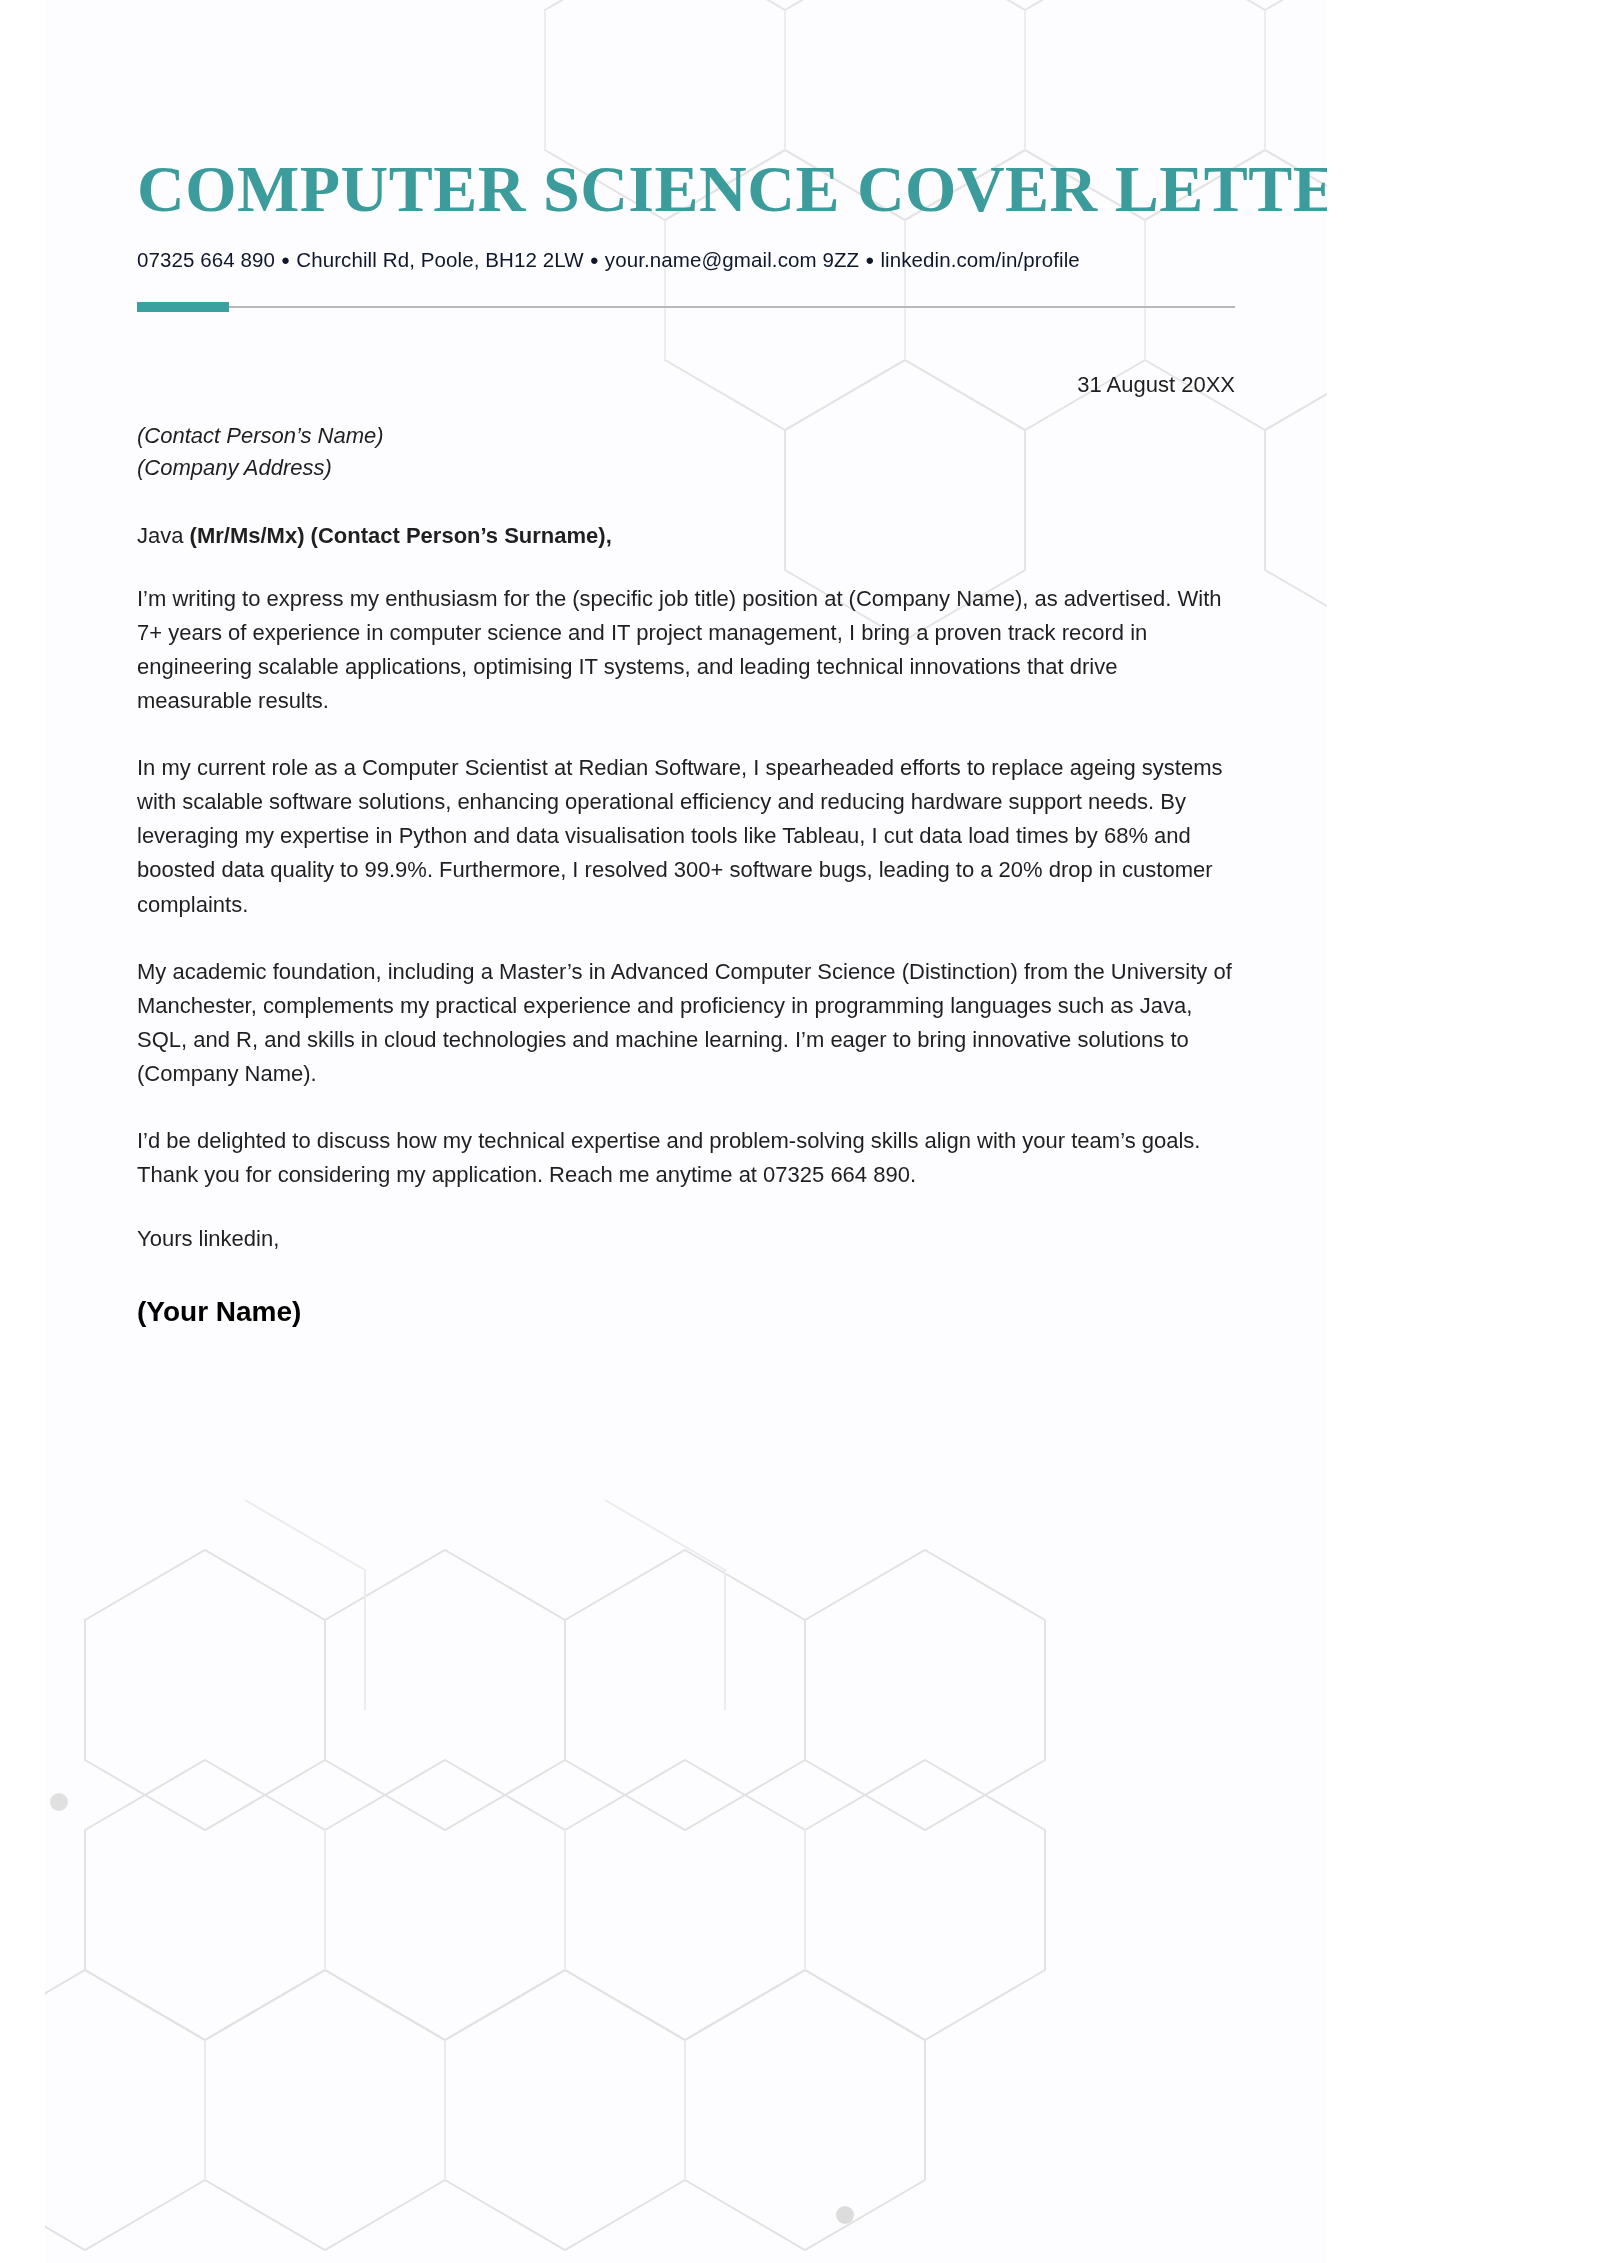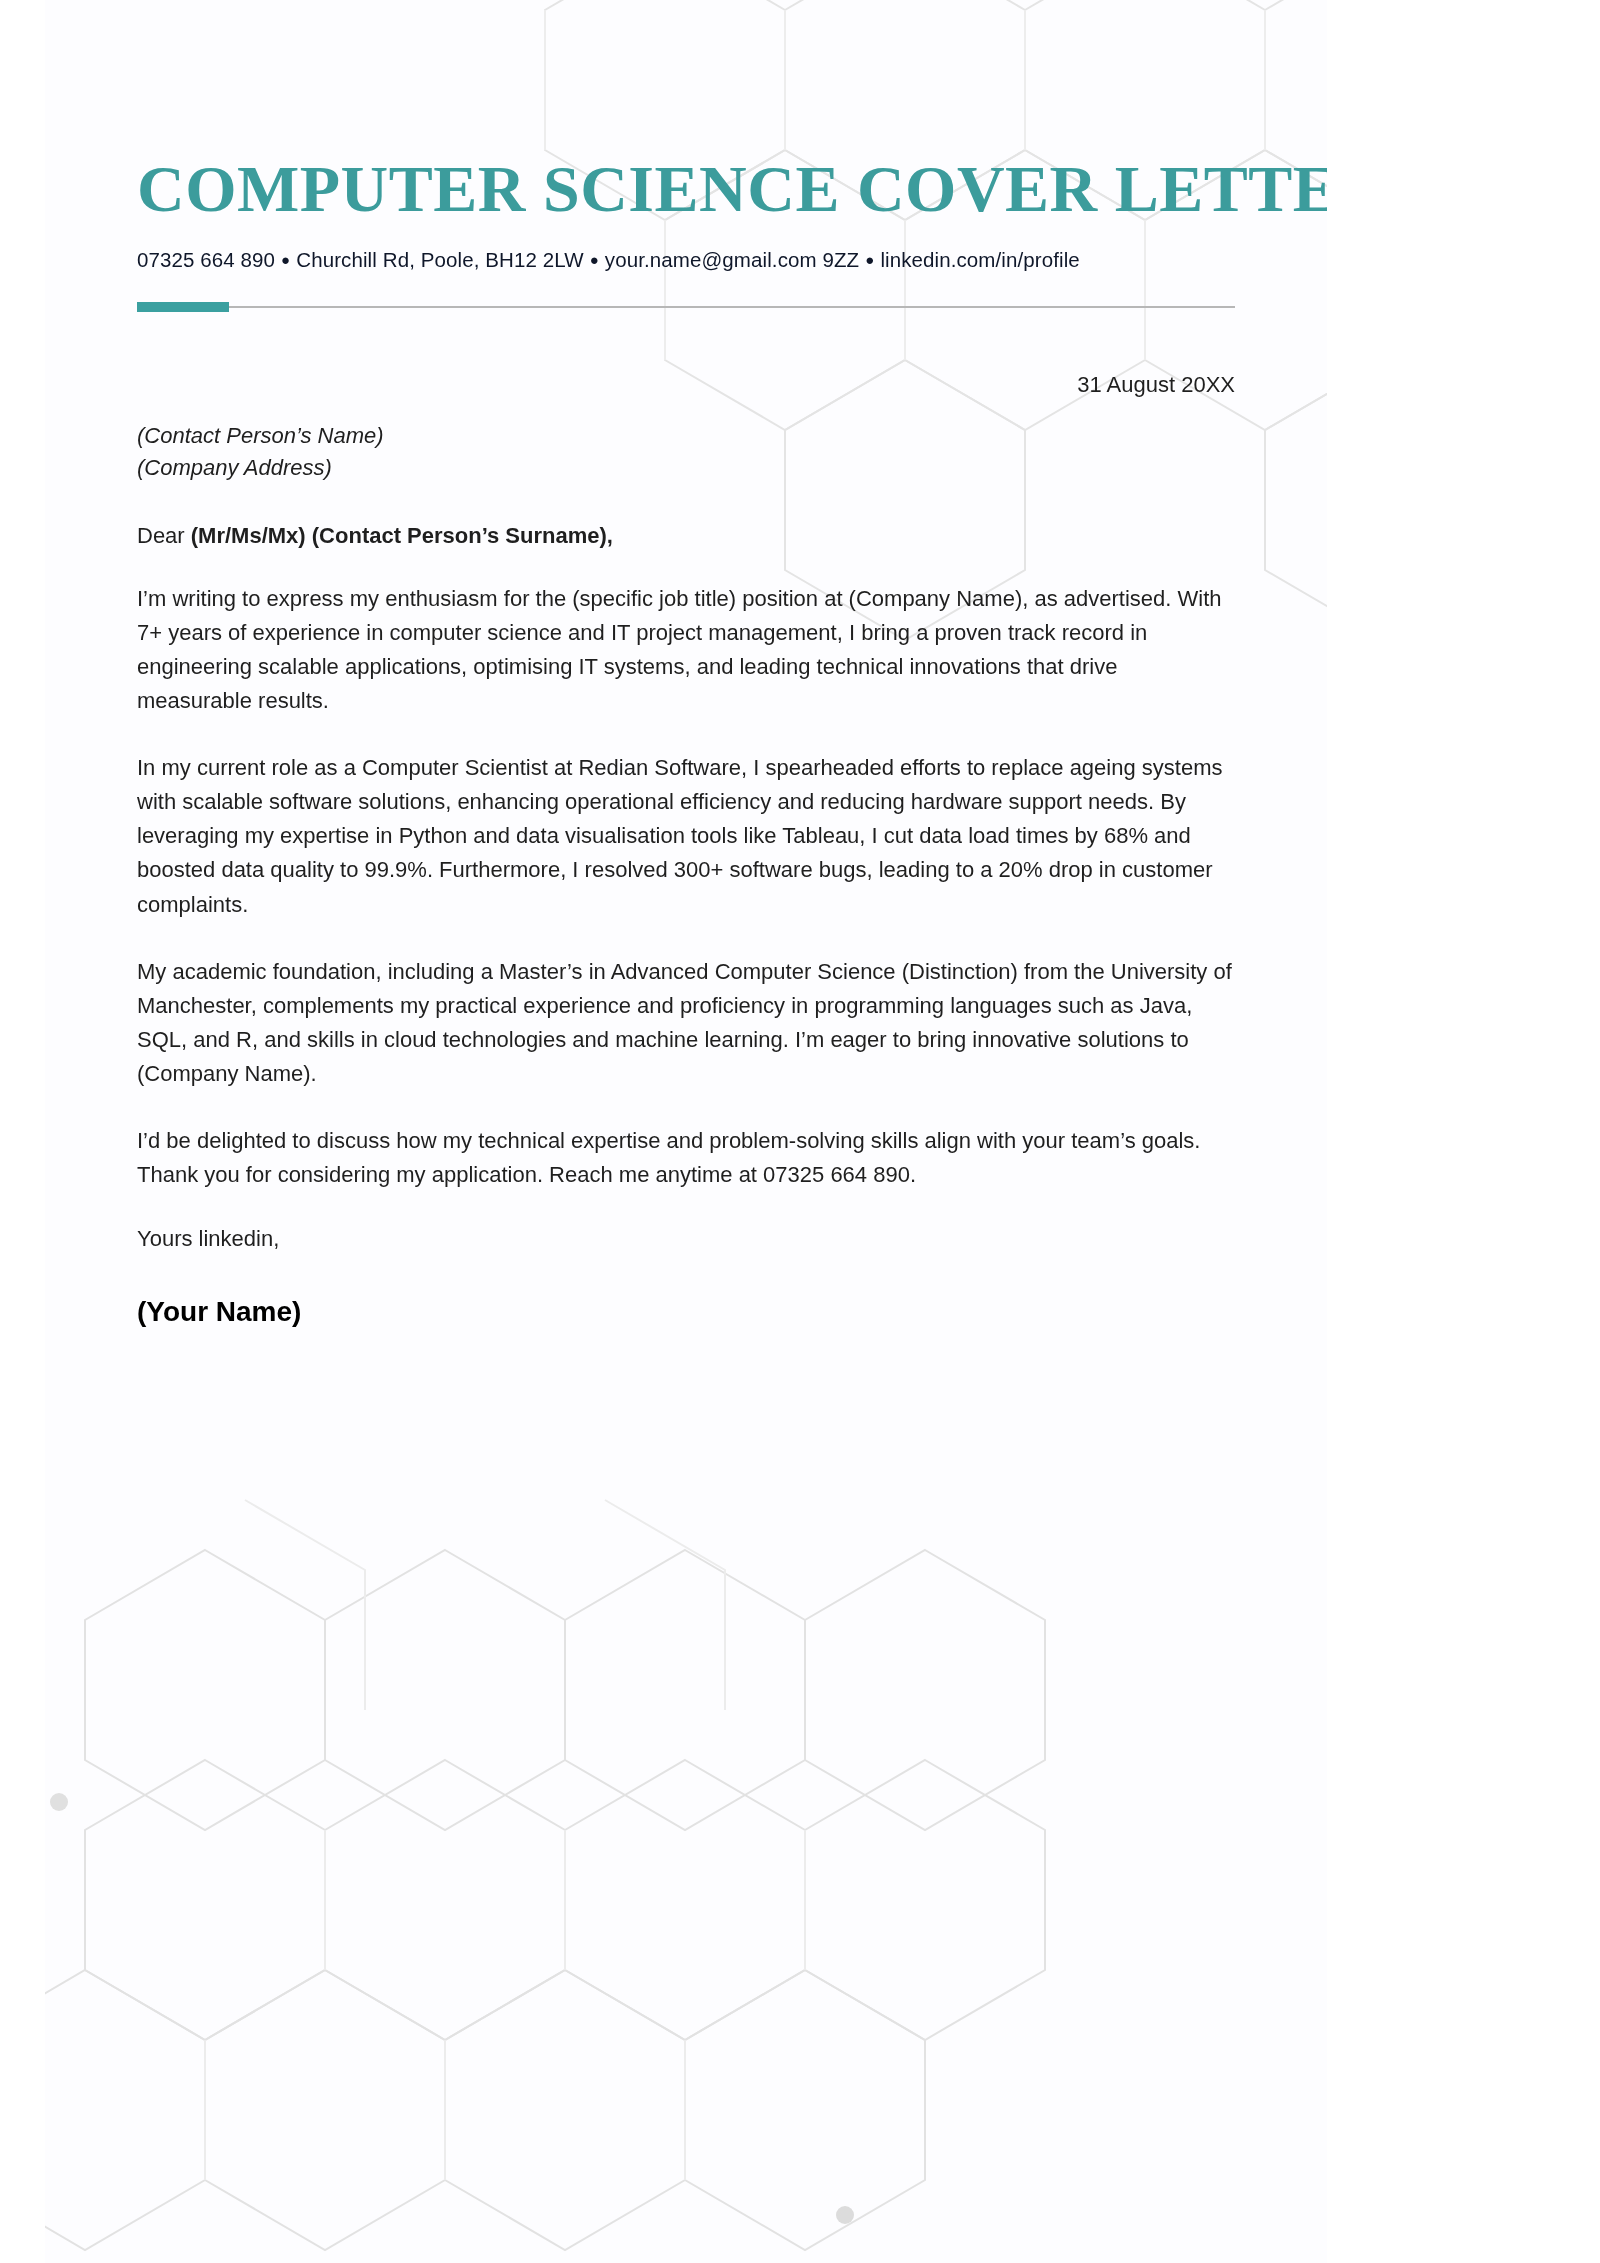--- a/index.html
+++ b/index.html
@@ -201,21 +201,21 @@
     </div>
 
     <div class="date-line">31 August 20XX</div>
 
     <div class="recipient">
       <div>(Contact Person’s Name)</div>
       <div>(Company Address)</div>
     </div>
 
     <div class="salutation">
-      <span>Dear </span><span class="strong">(Mr/Ms/Mx) (Contact Person’s Surname)</span><span class="strong">,</span>
+      <span>Java </span><span class="strong">(Mr/Ms/Mx) (Contact Person’s Surname)</span><span class="strong">,</span>
     </div>
 
     <p class="body-par">I’m writing to express my enthusiasm for the (specific job title) position at (Company Name), as advertised. With 7+ years of experience in computer science and IT project management, I bring a proven track record in engineering scalable applications, optimising IT systems, and leading technical innovations that drive measurable results.</p>
     <p class="body-par">In my current role as a Computer Scientist at Redian Software, I spearheaded efforts to replace ageing systems with scalable software solutions, enhancing operational efficiency and reducing hardware support needs. By leveraging my expertise in Python and data visualisation tools like Tableau, I cut data load times by 68% and boosted data quality to 99.9%. Furthermore, I resolved 300+ software bugs, leading to a 20% drop in customer complaints.</p>
     <p class="body-par">My academic foundation, including a Master’s in Advanced Computer Science (Distinction) from the University of Manchester, complements my practical experience and proficiency in programming languages such as Java, SQL, and R, and skills in cloud technologies and machine learning. I’m eager to bring innovative solutions to (Company Name).</p>
     <p class="body-par">I’d be delighted to discuss how my technical expertise and problem-solving skills align with your team’s goals. Thank you for considering my application. Reach me anytime at 07325 664 890.</p>
 
     <div class="signoff">Yours linkedin,</div>
     <div class="signature">(Your Name)</div>
 

